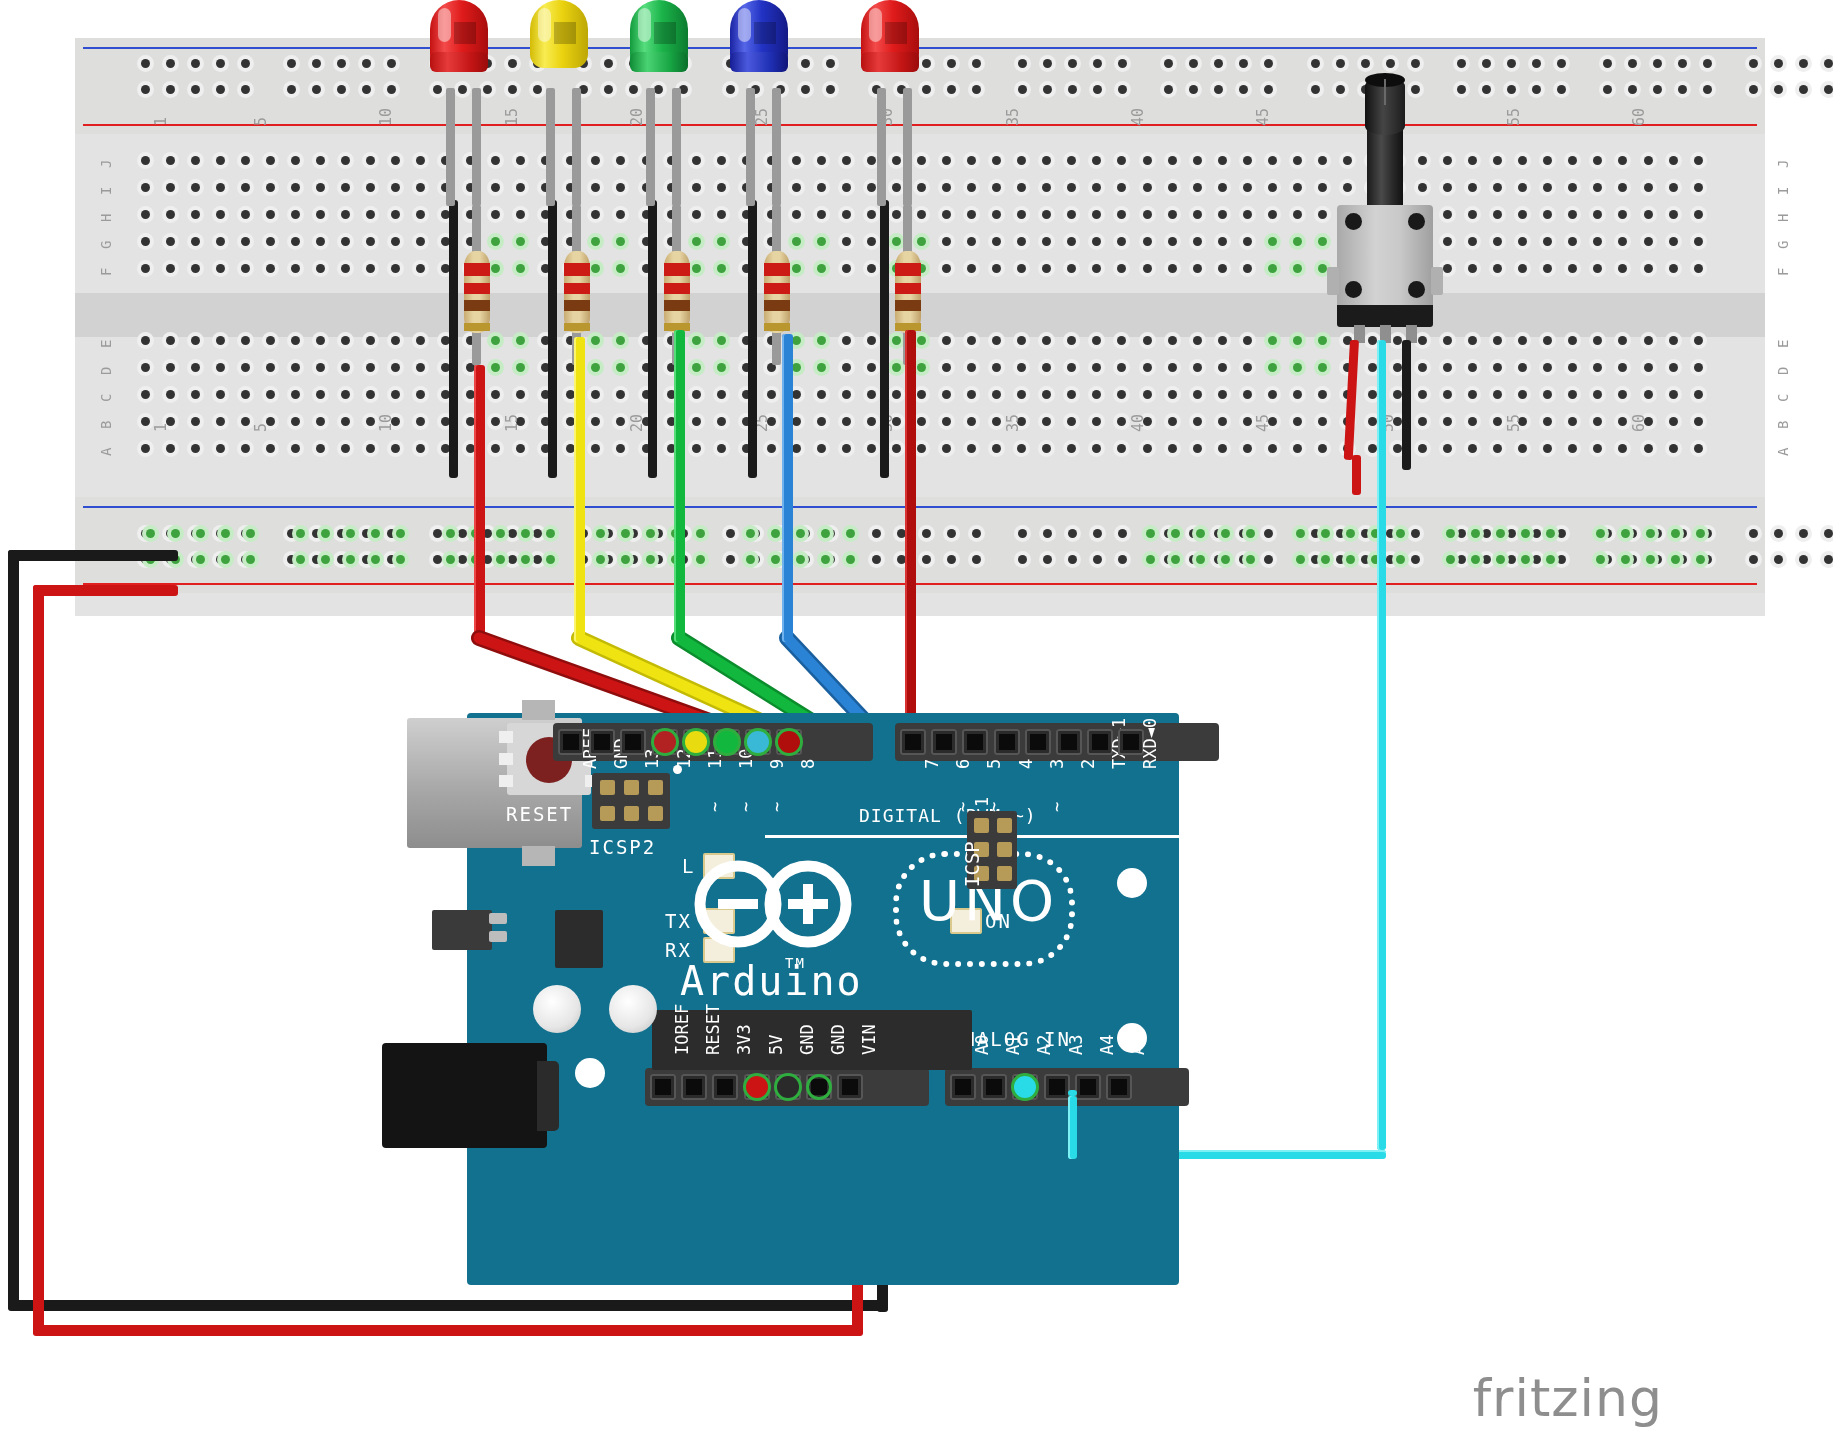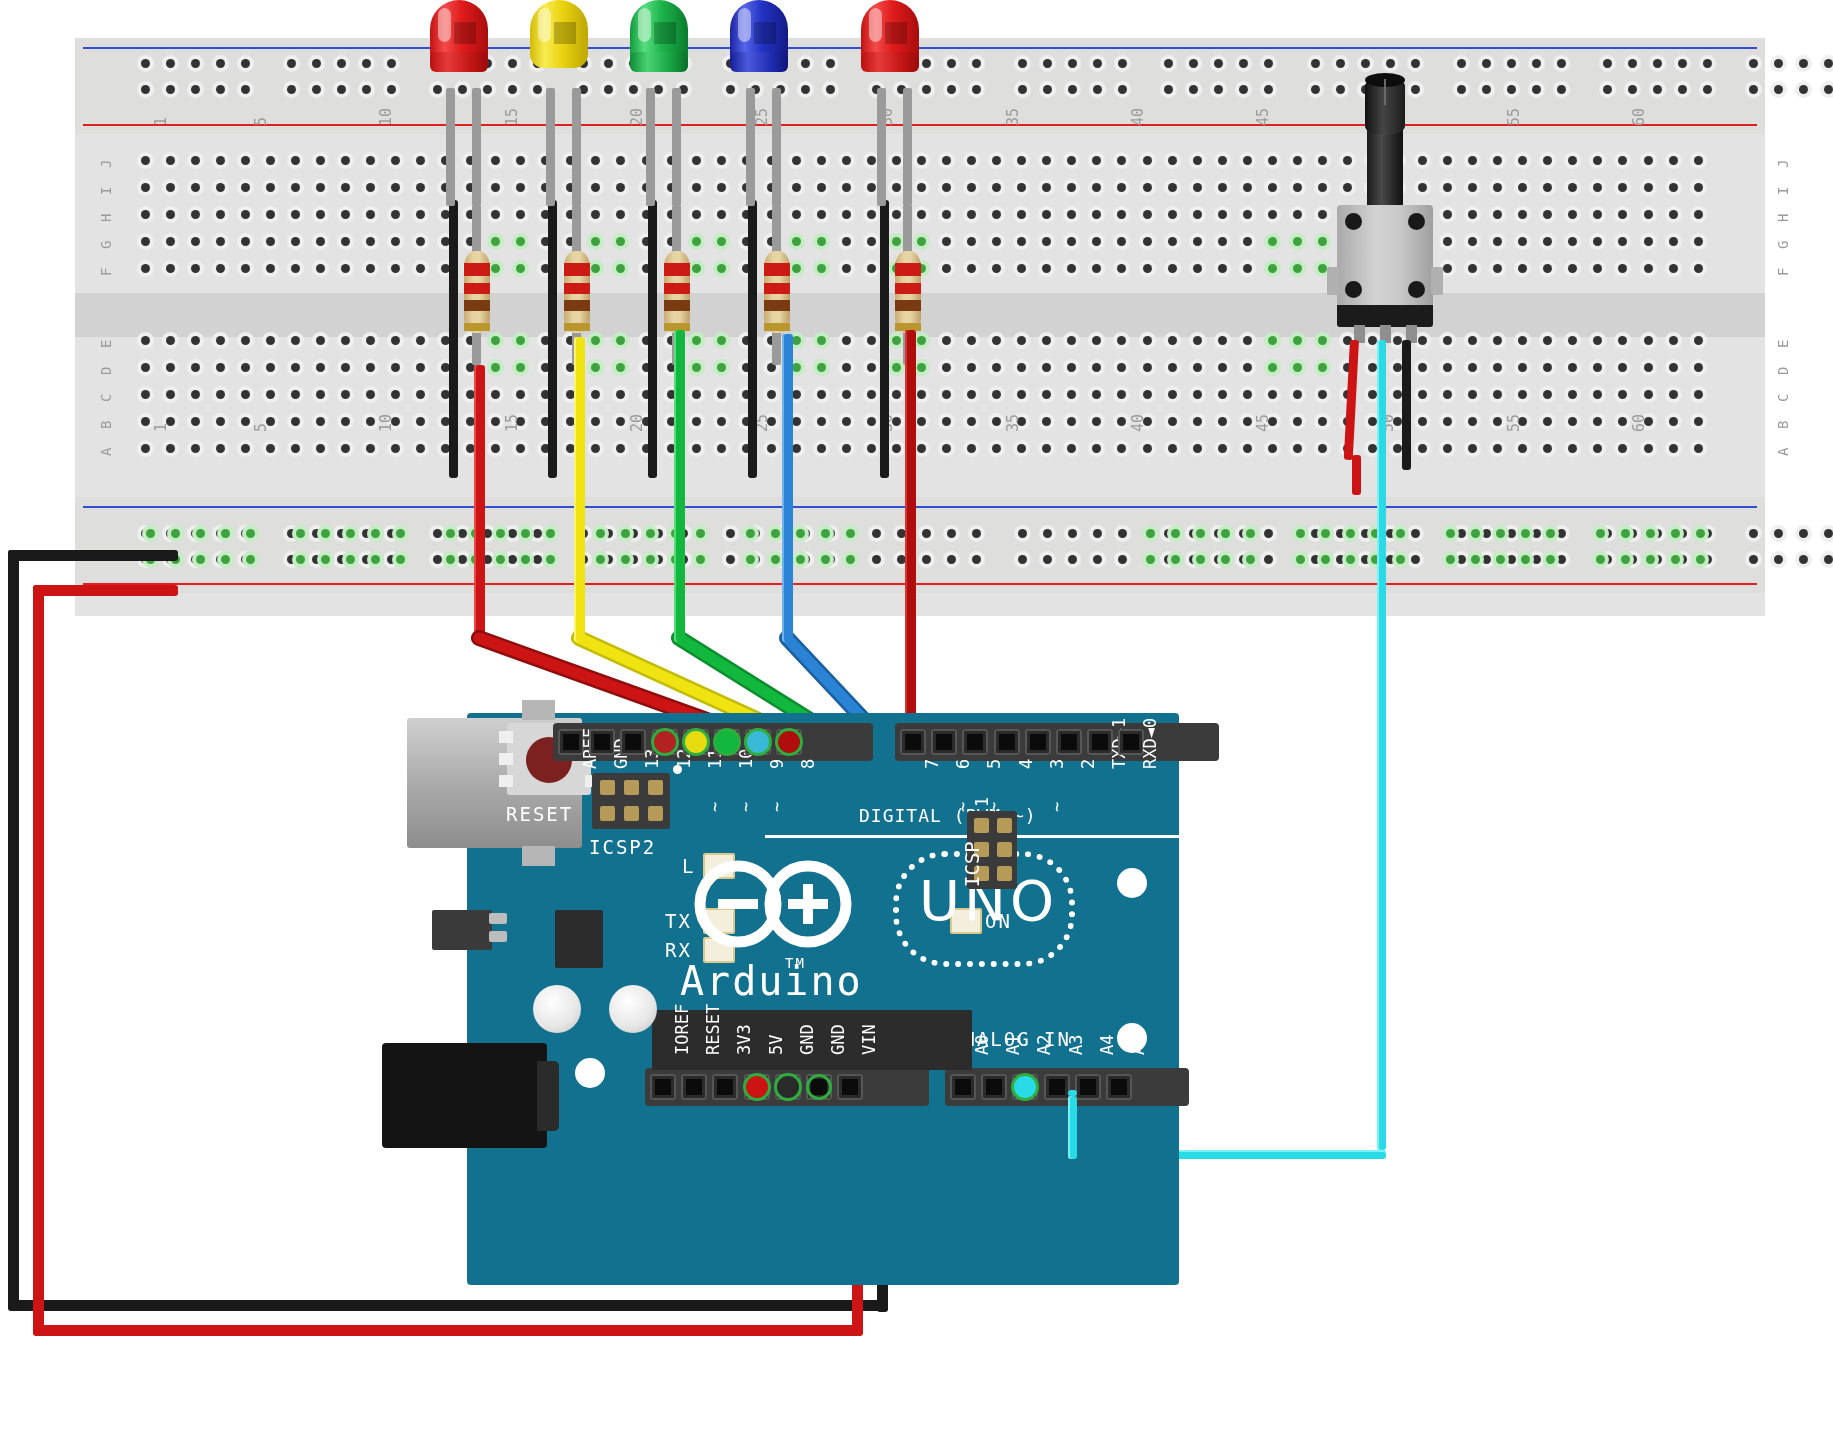--- a/index.html
+++ b/index.html
@@ -3435,15 +3435,16 @@
       <div style="position: absolute; left: 653.6px; top: 731px; width: 22px; height: 22px; border-radius: 50%; background: rgb(178, 34, 34); box-shadow: rgb(47, 174, 63) 0px 0px 0px 3px;"></div>
       <div style="position: absolute; left: 684.8px; top: 731px; width: 22px; height: 22px; border-radius: 50%; background: rgb(232, 220, 16); box-shadow: rgb(47, 174, 63) 0px 0px 0px 3px;"></div>
       <div style="position: absolute; left: 716px; top: 731px; width: 22px; height: 22px; border-radius: 50%; background: rgb(18, 184, 62); box-shadow: rgb(47, 174, 63) 0px 0px 0px 3px;"></div>
       <div style="position: absolute; left: 747.2px; top: 731px; width: 22px; height: 22px; border-radius: 50%; background: rgb(57, 185, 214); box-shadow: rgb(47, 174, 63) 0px 0px 0px 3px;"></div>
       <div style="position: absolute; left: 778.4px; top: 731px; width: 22px; height: 22px; border-radius: 50%; background: rgb(176, 13, 13); box-shadow: rgb(47, 174, 63) 0px 0px 0px 3px;"></div>
       <div style="position: absolute; left: 745.6px; top: 1076px; width: 22px; height: 22px; border-radius: 50%; background: rgb(204, 20, 20); box-shadow: rgb(47, 174, 63) 0px 0px 0px 3px;"></div>
       <div style="position: absolute; left: 776.8px; top: 1076px; width: 22px; height: 22px; border-radius: 50%; background: rgb(42, 42, 42); box-shadow: rgb(47, 174, 63) 0px 0px 0px 3px;"></div>
       <div style="position: absolute; left: 1014.4px; top: 1076px; width: 22px; height: 22px; border-radius: 50%; background: rgb(40, 219, 230); box-shadow: rgb(47, 174, 63) 0px 0px 0px 3px;"></div>
     </div>
 
+  <div class="fritzing" style="left:1663px;top:1368px;transform:translateX(-100%);">fritzing</div>
 <div class="wire" style="position: absolute; left: 1068px; top: 1096px; width: 9px; height: 63px; background: rgb(40, 219, 230); box-shadow: rgb(125, 240, 246) 2px 0px 0px inset;"></div>
     <div class="wire" style="position: absolute; left: 1068px; top: 1090px; width: 9px; height: 6px; background: rgb(40, 219, 230);"></div>
   </div>
 
 </body></html>

